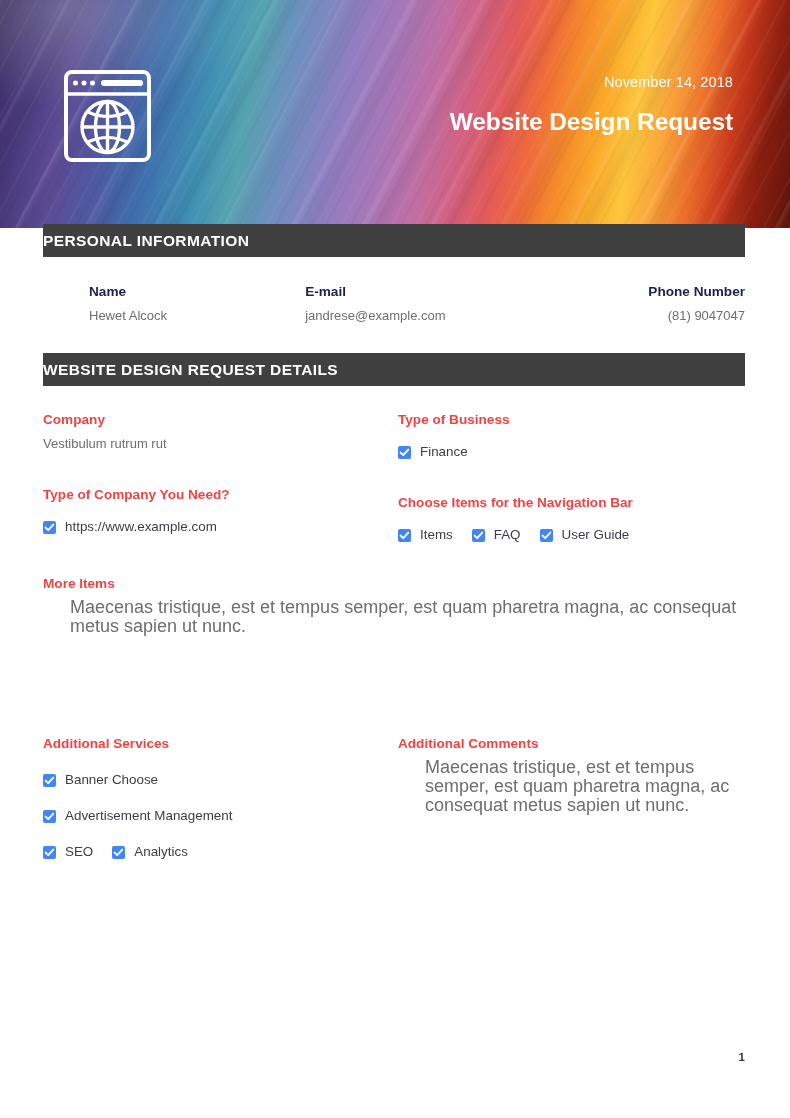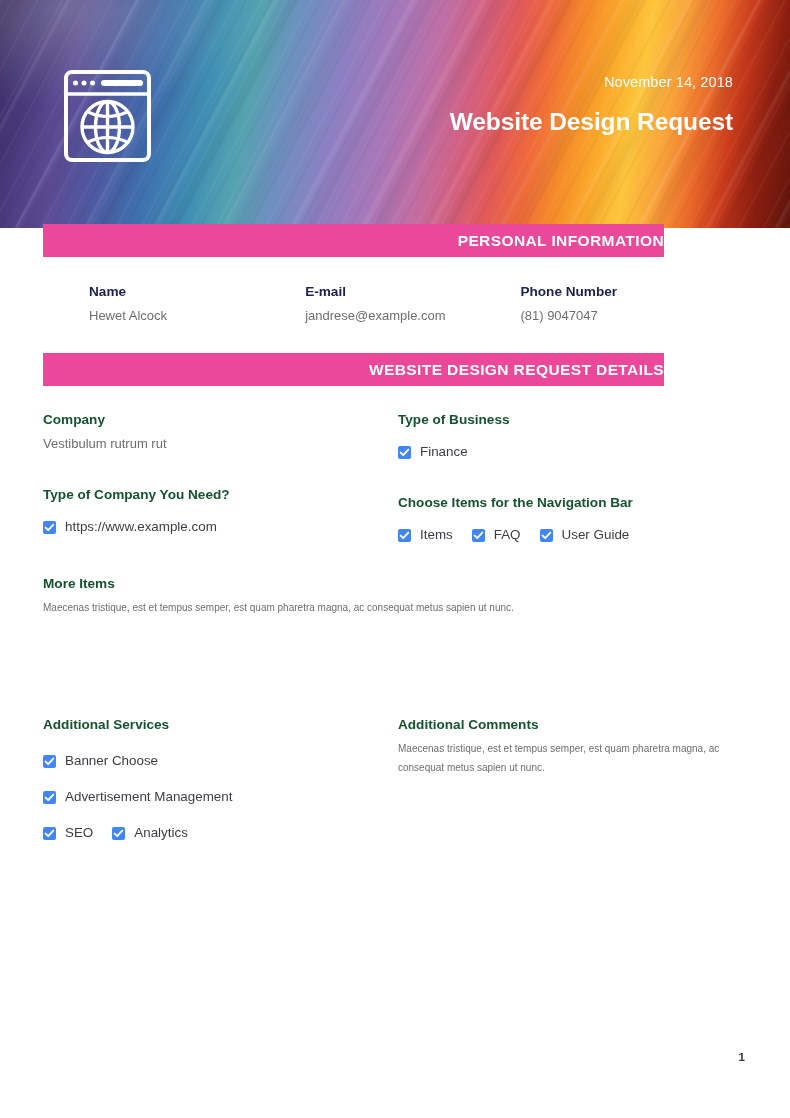--- a/index.html
+++ b/index.html
@@ -125,39 +125,39 @@
 
   
   .content {
     position: absolute;
     left: 43px;
     top: 224px;
     width: 702px;
   }
 
   .section-bar {
-    background: #ec4899;
+    background: #404040;
     color: #ffffff;
-    text-align: right;
+    text-align: left;
     font-weight: bold;
     font-size: 15.5px;
     letter-spacing: 0.4px;
     height: 33px;
     line-height: 33px;
-    width: 621px;
+    width: 702px;
   }
 
   .fields-row {
     display: flex;
     margin-top: 26px;
   }
   .field-col { }
   .col-1 { width: 231px; margin-left: 46px; }
   .col-2 { width: 230px; }
-  .col-3 { width: 240px; }
+  .col-3 { width: 240px; text-align: right; }
 
   .label {
     color: #1b2150;
     font-weight: bold;
     font-size: 13.6px;
     line-height: 18px;
   }
   .value {
     color: #6e6e6e;
     font-size: 13px;
@@ -169,21 +169,21 @@
 
   .details-grid {
     display: flex;
     margin-top: 25px;
   }
   .details-left { width: 355px; }
   .details-right { width: 347px; }
 
   .block { margin-bottom: 0; }
   .block-title {
-    color: #14532d;
+    color: #ef4444;
     font-weight: bold;
     font-size: 13.6px;
     line-height: 18px;
   }
 
   .check-row {
     display: flex;
     align-items: center;
     margin-top: 14px;
     flex-wrap: wrap;
@@ -218,23 +218,24 @@
     font-size: 13.4px;
     line-height: 18px;
     white-space: nowrap;
   }
 
   .stack-item { margin-top: 18px; }
   .stack-item:first-of-type { margin-top: 14px; }
 
   .para {
     color: #6e6e6e;
-    font-size: 10px;
+    font-size: 18px;
     line-height: 19px;
     margin-top: 5px;
+    margin-left: 27px;
   }
 
   .page-number {
     position: absolute;
     right: 45px;
     top: 1051px;
     font-size: 11.5px;
     color: #333842;
     font-weight: bold;
   }

